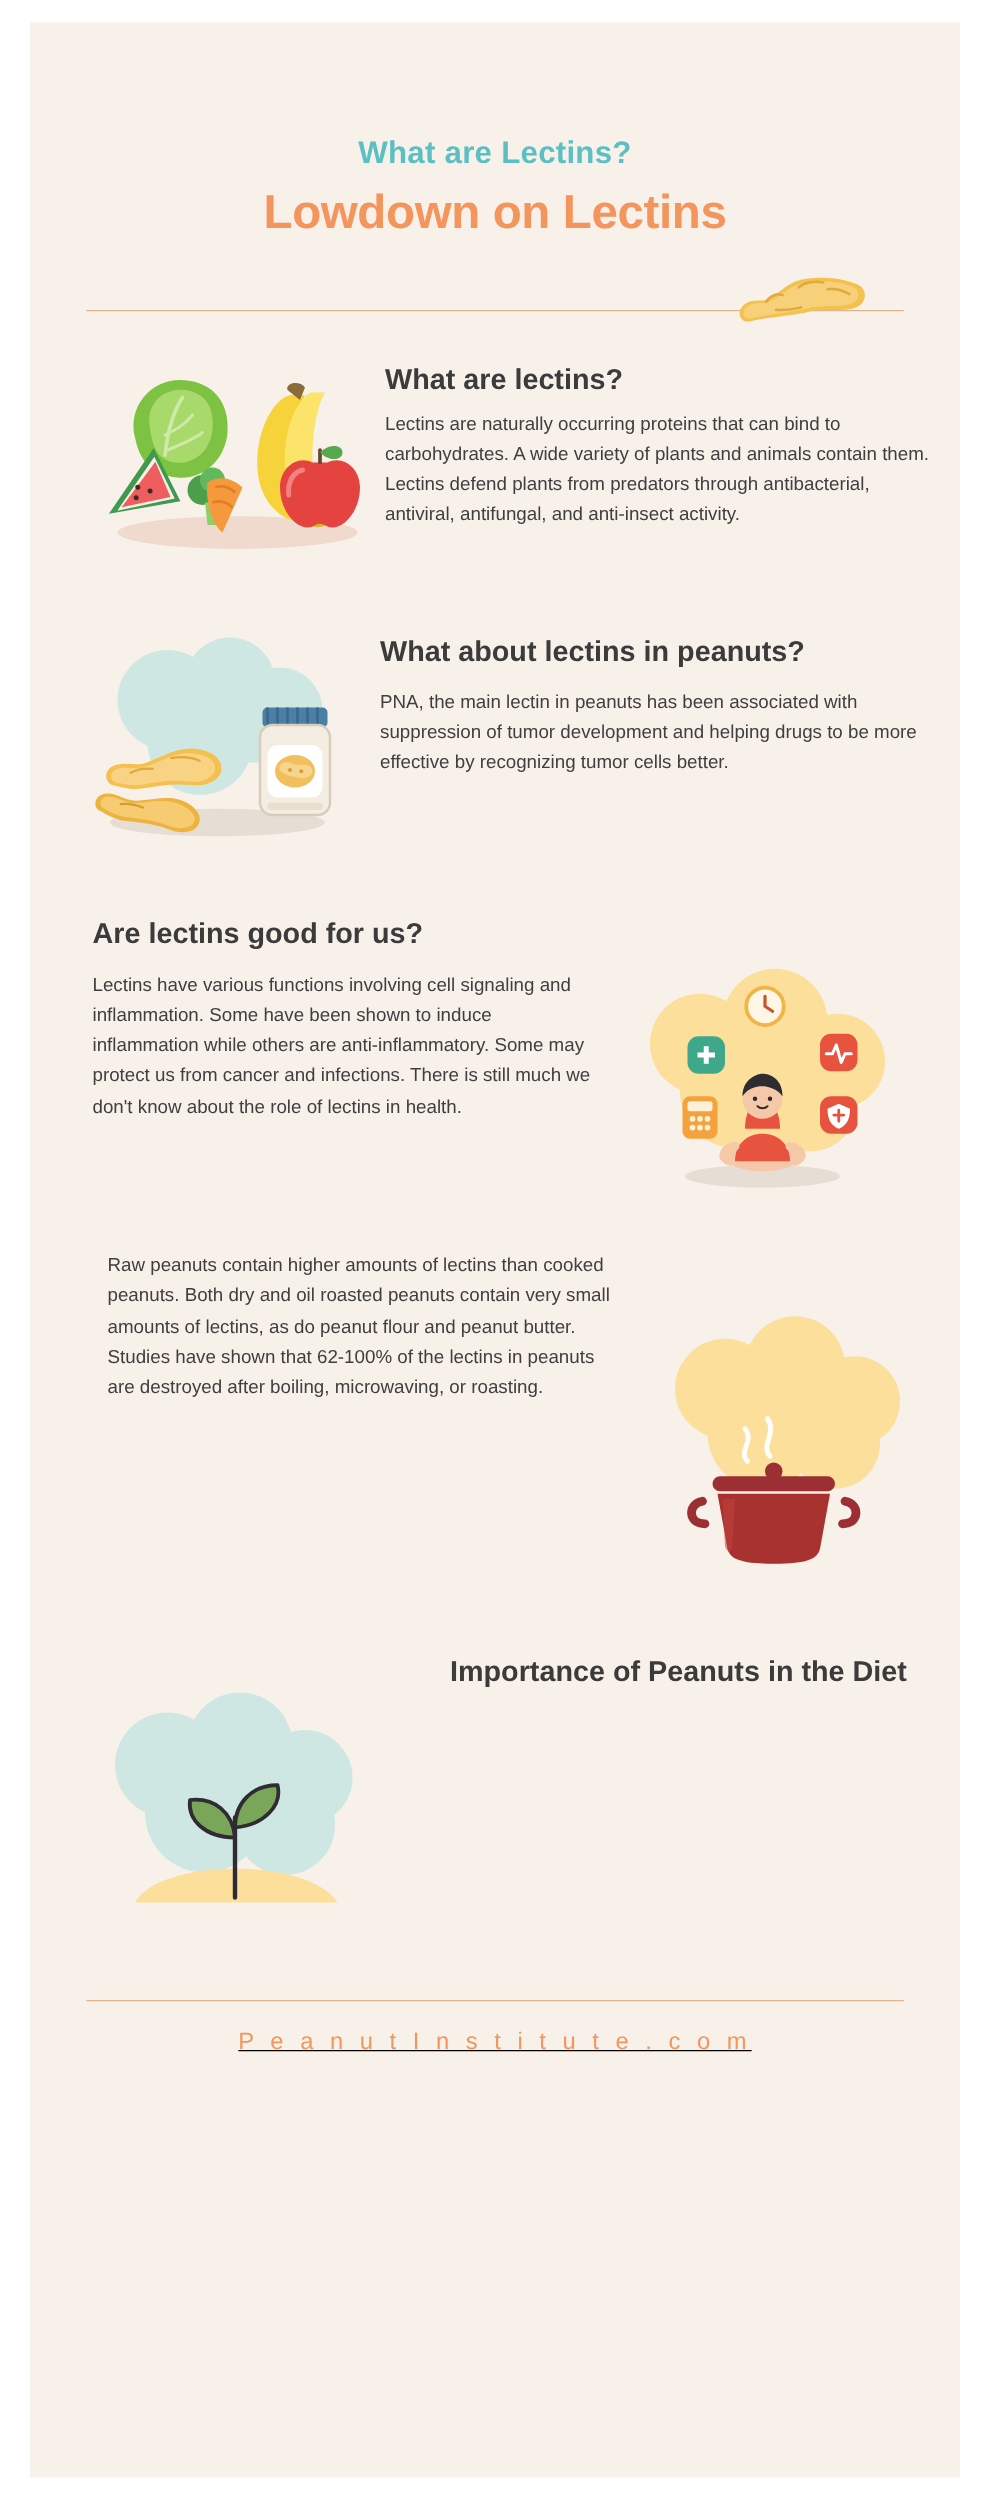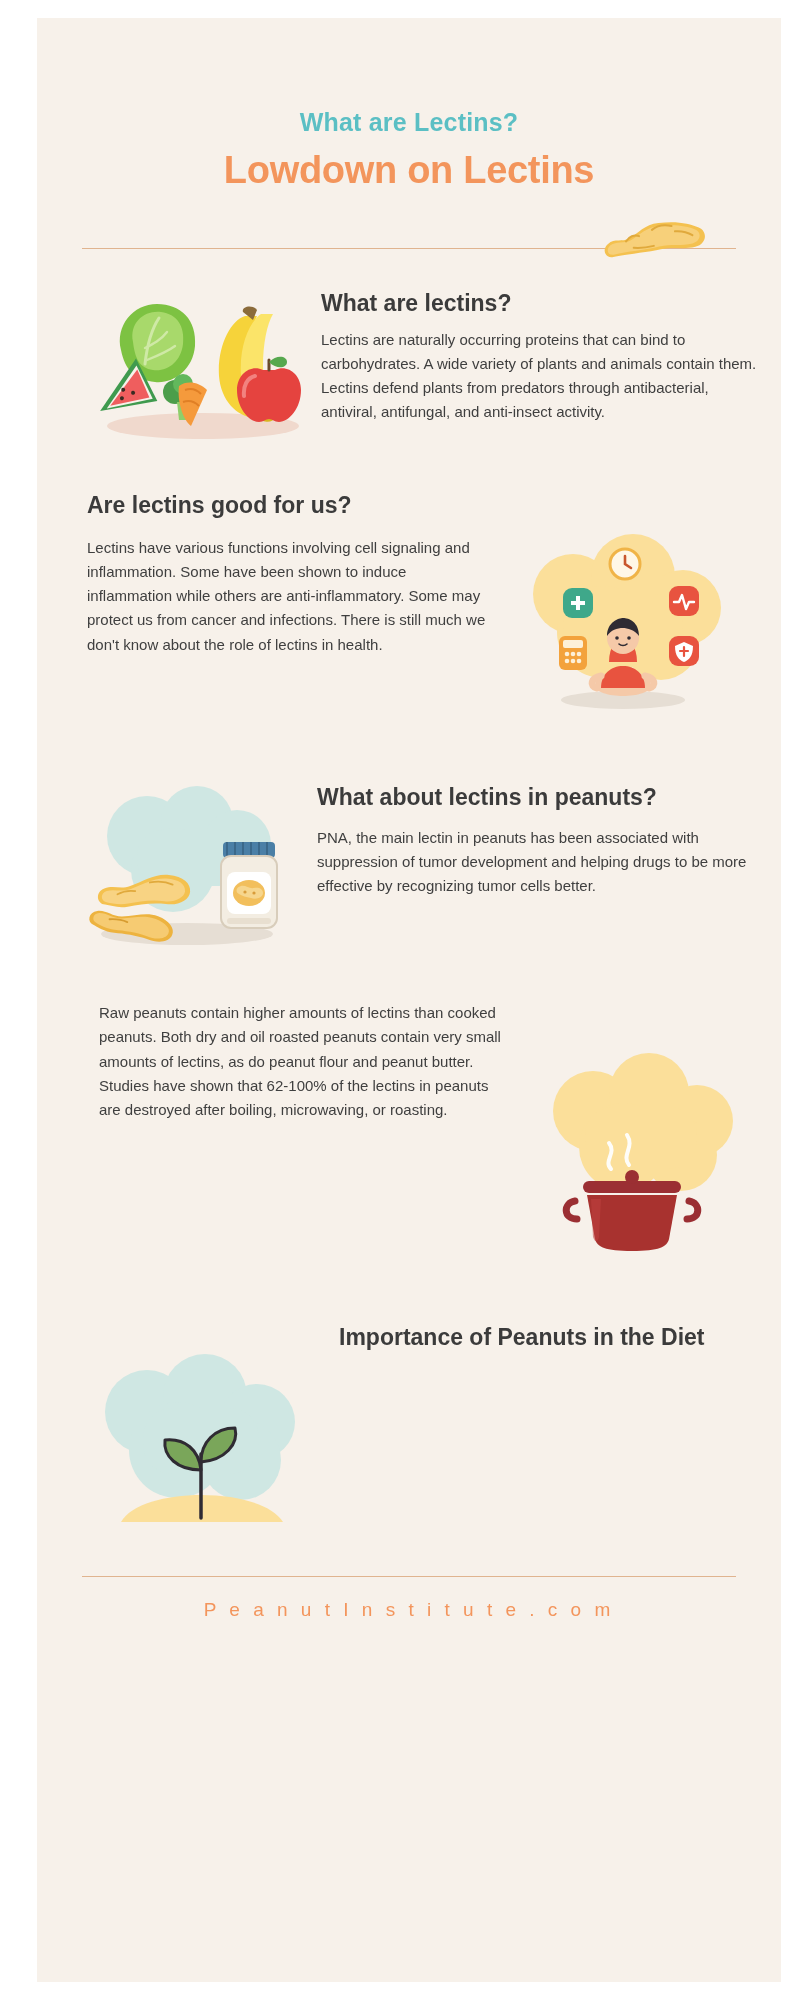--- a/index.html
+++ b/index.html
@@ -12,21 +12,21 @@
   }
   .page {
     position: relative;
     width: 800px;
     height: 2000px;
     background: #ffffff;
     overflow: hidden;
   }
   .poster {
     position: absolute;
-    left: 37px;
+    left: 24px;
     top: 18px;
     width: 744px;
     height: 1964px;
     background: #f7f1ea;
     overflow: hidden;
   }
 
   
   .header {
     padding-top: 90px;
@@ -106,29 +106,30 @@
   #sec-3 { margin-top: 40px; padding: 0 22px 0 40px; }
   #sec-3 .art { width: 236px; height: 185px; margin-top: 16px; }
   #sec-3 .txt { margin-left: 4px; margin-top: 22px; }
   #sec-3 h2.sec-title { margin-bottom: 14px; }
 
   #sec-4 { margin-top: 38px; padding: 0 28px 0 62px; flex-direction: row-reverse; }
   #sec-4 .art { width: 240px; height: 215px; margin-top: 50px; }
   #sec-4 .txt { margin-right: 12px; margin-top: 0; }
   #sec-4 h2.sec-title { margin-bottom: 18px; }
 
-  #sec-5 { margin-top: 46px; padding: 0 20px 0 44px; }
+  #sec-5 { margin-top: 46px; padding: 0 20px 0 44px; gap: 34px; }
   #sec-5 .art { width: 252px; height: 200px; margin-top: 46px; }
   #sec-5 .txt { margin-left: 6px; margin-top: 12px; }
   #sec-5 h2.sec-title { margin-bottom: 16px; }
 
   
   .footer {
-    margin-top: 18px;
+    margin-top: 42px;
     padding: 0 45px;
+    text-decoration: underline;
   }
   .footer-rule {
     height: 1px;
     background: #e0b48f;
   }
   .footer-url {
     margin-top: 22px;
     text-align: center;
     color: #f3955c;
     font-size: 19px;
@@ -212,20 +213,65 @@
             <path d="M34 -2 C42 -10 52 -8 52 -2 C52 4 42 6 34 -2 Z" fill="#57a84e"></path>
           </g>
         </svg>
       </div>
       <div class="txt">
         <h2 class="sec-title">What are lectins?</h2>
         <p class="sec-body">Lectins are naturally occurring proteins that can bind to carbohydrates.  A wide variety of plants and animals contain them. Lectins defend plants from predators through antibacterial, antiviral, antifungal, and anti-insect activity.</p>
       </div>
     </div>
 
+    <div class="section" id="sec-3">
+      <div class="art">
+        <svg viewBox="0 0 236 185" width="236" height="185">
+
+          <g fill="#cfe7e3">
+            <circle cx="70" cy="58" r="40"></circle>
+            <circle cx="120" cy="44" r="36"></circle>
+            <circle cx="160" cy="66" r="34"></circle>
+            <circle cx="96" cy="92" r="42"></circle>
+            <rect x="60" y="52" width="108" height="56" rx="26"></rect>
+          </g>
+          <ellipse cx="110" cy="156" rx="86" ry="11" fill="#e6ded4"></ellipse>
+
+          <g transform="translate(18,104) rotate(-10)">
+            <path d="M6 24 C-2 22 -2 10 8 8 C18 6 24 12 34 10 C48 8 60 2 74 6 C88 10 94 18 92 26 C90 34 78 38 66 34 C52 30 40 30 28 30 C18 30 12 26 6 24 Z" fill="#f4c14f"></path>
+            <path d="M8 22 C2 20 3 12 10 11 C18 10 24 15 34 13 C47 11 58 6 71 9 C83 12 89 18 87 25 C85 31 75 34 65 31 C52 27 40 27 29 27 C20 27 13 24 8 22 Z" fill="#f8d383"></path>
+            <path d="M20 16 C26 14 32 14 38 16" stroke="#e0a93c" stroke-width="1.8" fill="none" stroke-linecap="round"></path>
+            <path d="M54 10 C62 10 70 12 76 16" stroke="#e0a93c" stroke-width="1.8" fill="none" stroke-linecap="round"></path>
+          </g>
+
+          <g transform="translate(12,126) rotate(6)">
+            <path d="M6 20 C0 18 0 8 9 6 C18 4 24 10 34 9 C48 7 58 2 70 5 C82 8 88 16 86 22 C84 30 72 32 62 29 C50 26 38 26 28 26 C18 26 11 22 6 20 Z" fill="#edb33f"></path>
+            <path d="M9 18 C4 16 5 9 11 8 C19 7 25 12 34 11 C46 9 56 5 68 8 C78 11 84 16 82 21 C80 27 70 29 61 26 C49 23 38 23 28 23 C20 23 13 20 9 18 Z" fill="#f6cb72"></path>
+            <path d="M22 13 C28 12 34 12 40 14" stroke="#d79c30" stroke-width="1.8" fill="none" stroke-linecap="round"></path>
+          </g>
+
+          <g transform="translate(144,64)">
+            <rect x="2" y="0" width="52" height="16" rx="4" fill="#4a7fa6"></rect>
+            <path d="M6 0 L6 16 M14 0 L14 16 M22 0 L22 16 M30 0 L30 16 M38 0 L38 16 M46 0 L46 16" stroke="#3a688a" stroke-width="2"></path>
+            <rect x="0" y="14" width="56" height="72" rx="10" fill="#f3ede2" stroke="#d8cdbb" stroke-width="2"></rect>
+            <rect x="6" y="30" width="44" height="42" rx="8" fill="#ffffff"></rect>
+            <ellipse cx="28" cy="51" rx="16" ry="13" fill="#f2bf5c"></ellipse>
+            <path d="M18 52 C14 50 15 45 20 44 C25 43 28 47 33 46 C38 45 42 47 42 51 C42 55 36 58 30 56 C25 55 21 54 18 52 Z" fill="#f6d68e"></path>
+            <circle cx="24" cy="50" r="1.6" fill="#d89c3a"></circle>
+            <circle cx="33" cy="51" r="1.6" fill="#d89c3a"></circle>
+            <rect x="6" y="76" width="44" height="6" rx="3" fill="#e8dfd0"></rect>
+          </g>
+        </svg>
+      </div>
+      <div class="txt">
+        <h2 class="sec-title">What about lectins in peanuts?</h2>
+        <p class="sec-body">PNA, the main lectin in peanuts has been associated with suppression of tumor development  and helping drugs to be more effective by recognizing tumor cells better.</p>
+      </div>
+    </div>
+
     <div class="section" id="sec-2">
       <div class="art">
         <svg viewBox="0 0 260 190" width="260" height="190">
 
           <g fill="#fbdf9a">
             <circle cx="80" cy="62" r="40"></circle>
             <circle cx="140" cy="44" r="42"></circle>
             <circle cx="190" cy="76" r="38"></circle>
             <circle cx="110" cy="100" r="46"></circle>
             <circle cx="168" cy="110" r="38"></circle>
@@ -279,65 +325,20 @@
             <path d="M56 60 C66 62 68 70 60 72" stroke="#f5c9a8" stroke-width="7" fill="none" stroke-linecap="round"></path>
           </g>
         </svg>
       </div>
       <div class="txt">
         <h2 class="sec-title">Are lectins good for us?</h2>
         <p class="sec-body">Lectins have various functions involving cell signaling and inflammation.   Some have been shown to induce inflammation while others are anti-inflammatory.  Some may protect us from cancer and infections. There is still much we don't know about the role of lectins in health.</p>
       </div>
     </div>
 
-    <div class="section" id="sec-3">
-      <div class="art">
-        <svg viewBox="0 0 236 185" width="236" height="185">
-
-          <g fill="#cfe7e3">
-            <circle cx="70" cy="58" r="40"></circle>
-            <circle cx="120" cy="44" r="36"></circle>
-            <circle cx="160" cy="66" r="34"></circle>
-            <circle cx="96" cy="92" r="42"></circle>
-            <rect x="60" y="52" width="108" height="56" rx="26"></rect>
-          </g>
-          <ellipse cx="110" cy="156" rx="86" ry="11" fill="#e6ded4"></ellipse>
-
-          <g transform="translate(18,104) rotate(-10)">
-            <path d="M6 24 C-2 22 -2 10 8 8 C18 6 24 12 34 10 C48 8 60 2 74 6 C88 10 94 18 92 26 C90 34 78 38 66 34 C52 30 40 30 28 30 C18 30 12 26 6 24 Z" fill="#f4c14f"></path>
-            <path d="M8 22 C2 20 3 12 10 11 C18 10 24 15 34 13 C47 11 58 6 71 9 C83 12 89 18 87 25 C85 31 75 34 65 31 C52 27 40 27 29 27 C20 27 13 24 8 22 Z" fill="#f8d383"></path>
-            <path d="M20 16 C26 14 32 14 38 16" stroke="#e0a93c" stroke-width="1.8" fill="none" stroke-linecap="round"></path>
-            <path d="M54 10 C62 10 70 12 76 16" stroke="#e0a93c" stroke-width="1.8" fill="none" stroke-linecap="round"></path>
-          </g>
-
-          <g transform="translate(12,126) rotate(6)">
-            <path d="M6 20 C0 18 0 8 9 6 C18 4 24 10 34 9 C48 7 58 2 70 5 C82 8 88 16 86 22 C84 30 72 32 62 29 C50 26 38 26 28 26 C18 26 11 22 6 20 Z" fill="#edb33f"></path>
-            <path d="M9 18 C4 16 5 9 11 8 C19 7 25 12 34 11 C46 9 56 5 68 8 C78 11 84 16 82 21 C80 27 70 29 61 26 C49 23 38 23 28 23 C20 23 13 20 9 18 Z" fill="#f6cb72"></path>
-            <path d="M22 13 C28 12 34 12 40 14" stroke="#d79c30" stroke-width="1.8" fill="none" stroke-linecap="round"></path>
-          </g>
-
-          <g transform="translate(144,64)">
-            <rect x="2" y="0" width="52" height="16" rx="4" fill="#4a7fa6"></rect>
-            <path d="M6 0 L6 16 M14 0 L14 16 M22 0 L22 16 M30 0 L30 16 M38 0 L38 16 M46 0 L46 16" stroke="#3a688a" stroke-width="2"></path>
-            <rect x="0" y="14" width="56" height="72" rx="10" fill="#f3ede2" stroke="#d8cdbb" stroke-width="2"></rect>
-            <rect x="6" y="30" width="44" height="42" rx="8" fill="#ffffff"></rect>
-            <ellipse cx="28" cy="51" rx="16" ry="13" fill="#f2bf5c"></ellipse>
-            <path d="M18 52 C14 50 15 45 20 44 C25 43 28 47 33 46 C38 45 42 47 42 51 C42 55 36 58 30 56 C25 55 21 54 18 52 Z" fill="#f6d68e"></path>
-            <circle cx="24" cy="50" r="1.6" fill="#d89c3a"></circle>
-            <circle cx="33" cy="51" r="1.6" fill="#d89c3a"></circle>
-            <rect x="6" y="76" width="44" height="6" rx="3" fill="#e8dfd0"></rect>
-          </g>
-        </svg>
-      </div>
-      <div class="txt">
-        <h2 class="sec-title">What about lectins in peanuts?</h2>
-        <p class="sec-body">PNA, the main lectin in peanuts has been associated with suppression of tumor development  and helping drugs to be more effective by recognizing tumor cells better.</p>
-      </div>
-    </div>
-
     <div class="section" id="sec-4">
       <div class="art">
         <svg viewBox="0 0 240 215" width="240" height="215">
 
           <g fill="#fbdf9a">
             <circle cx="80" cy="60" r="40"></circle>
             <circle cx="136" cy="42" r="40"></circle>
             <circle cx="184" cy="70" r="36"></circle>
             <circle cx="110" cy="96" r="44"></circle>
             <circle cx="168" cy="104" r="36"></circle>

